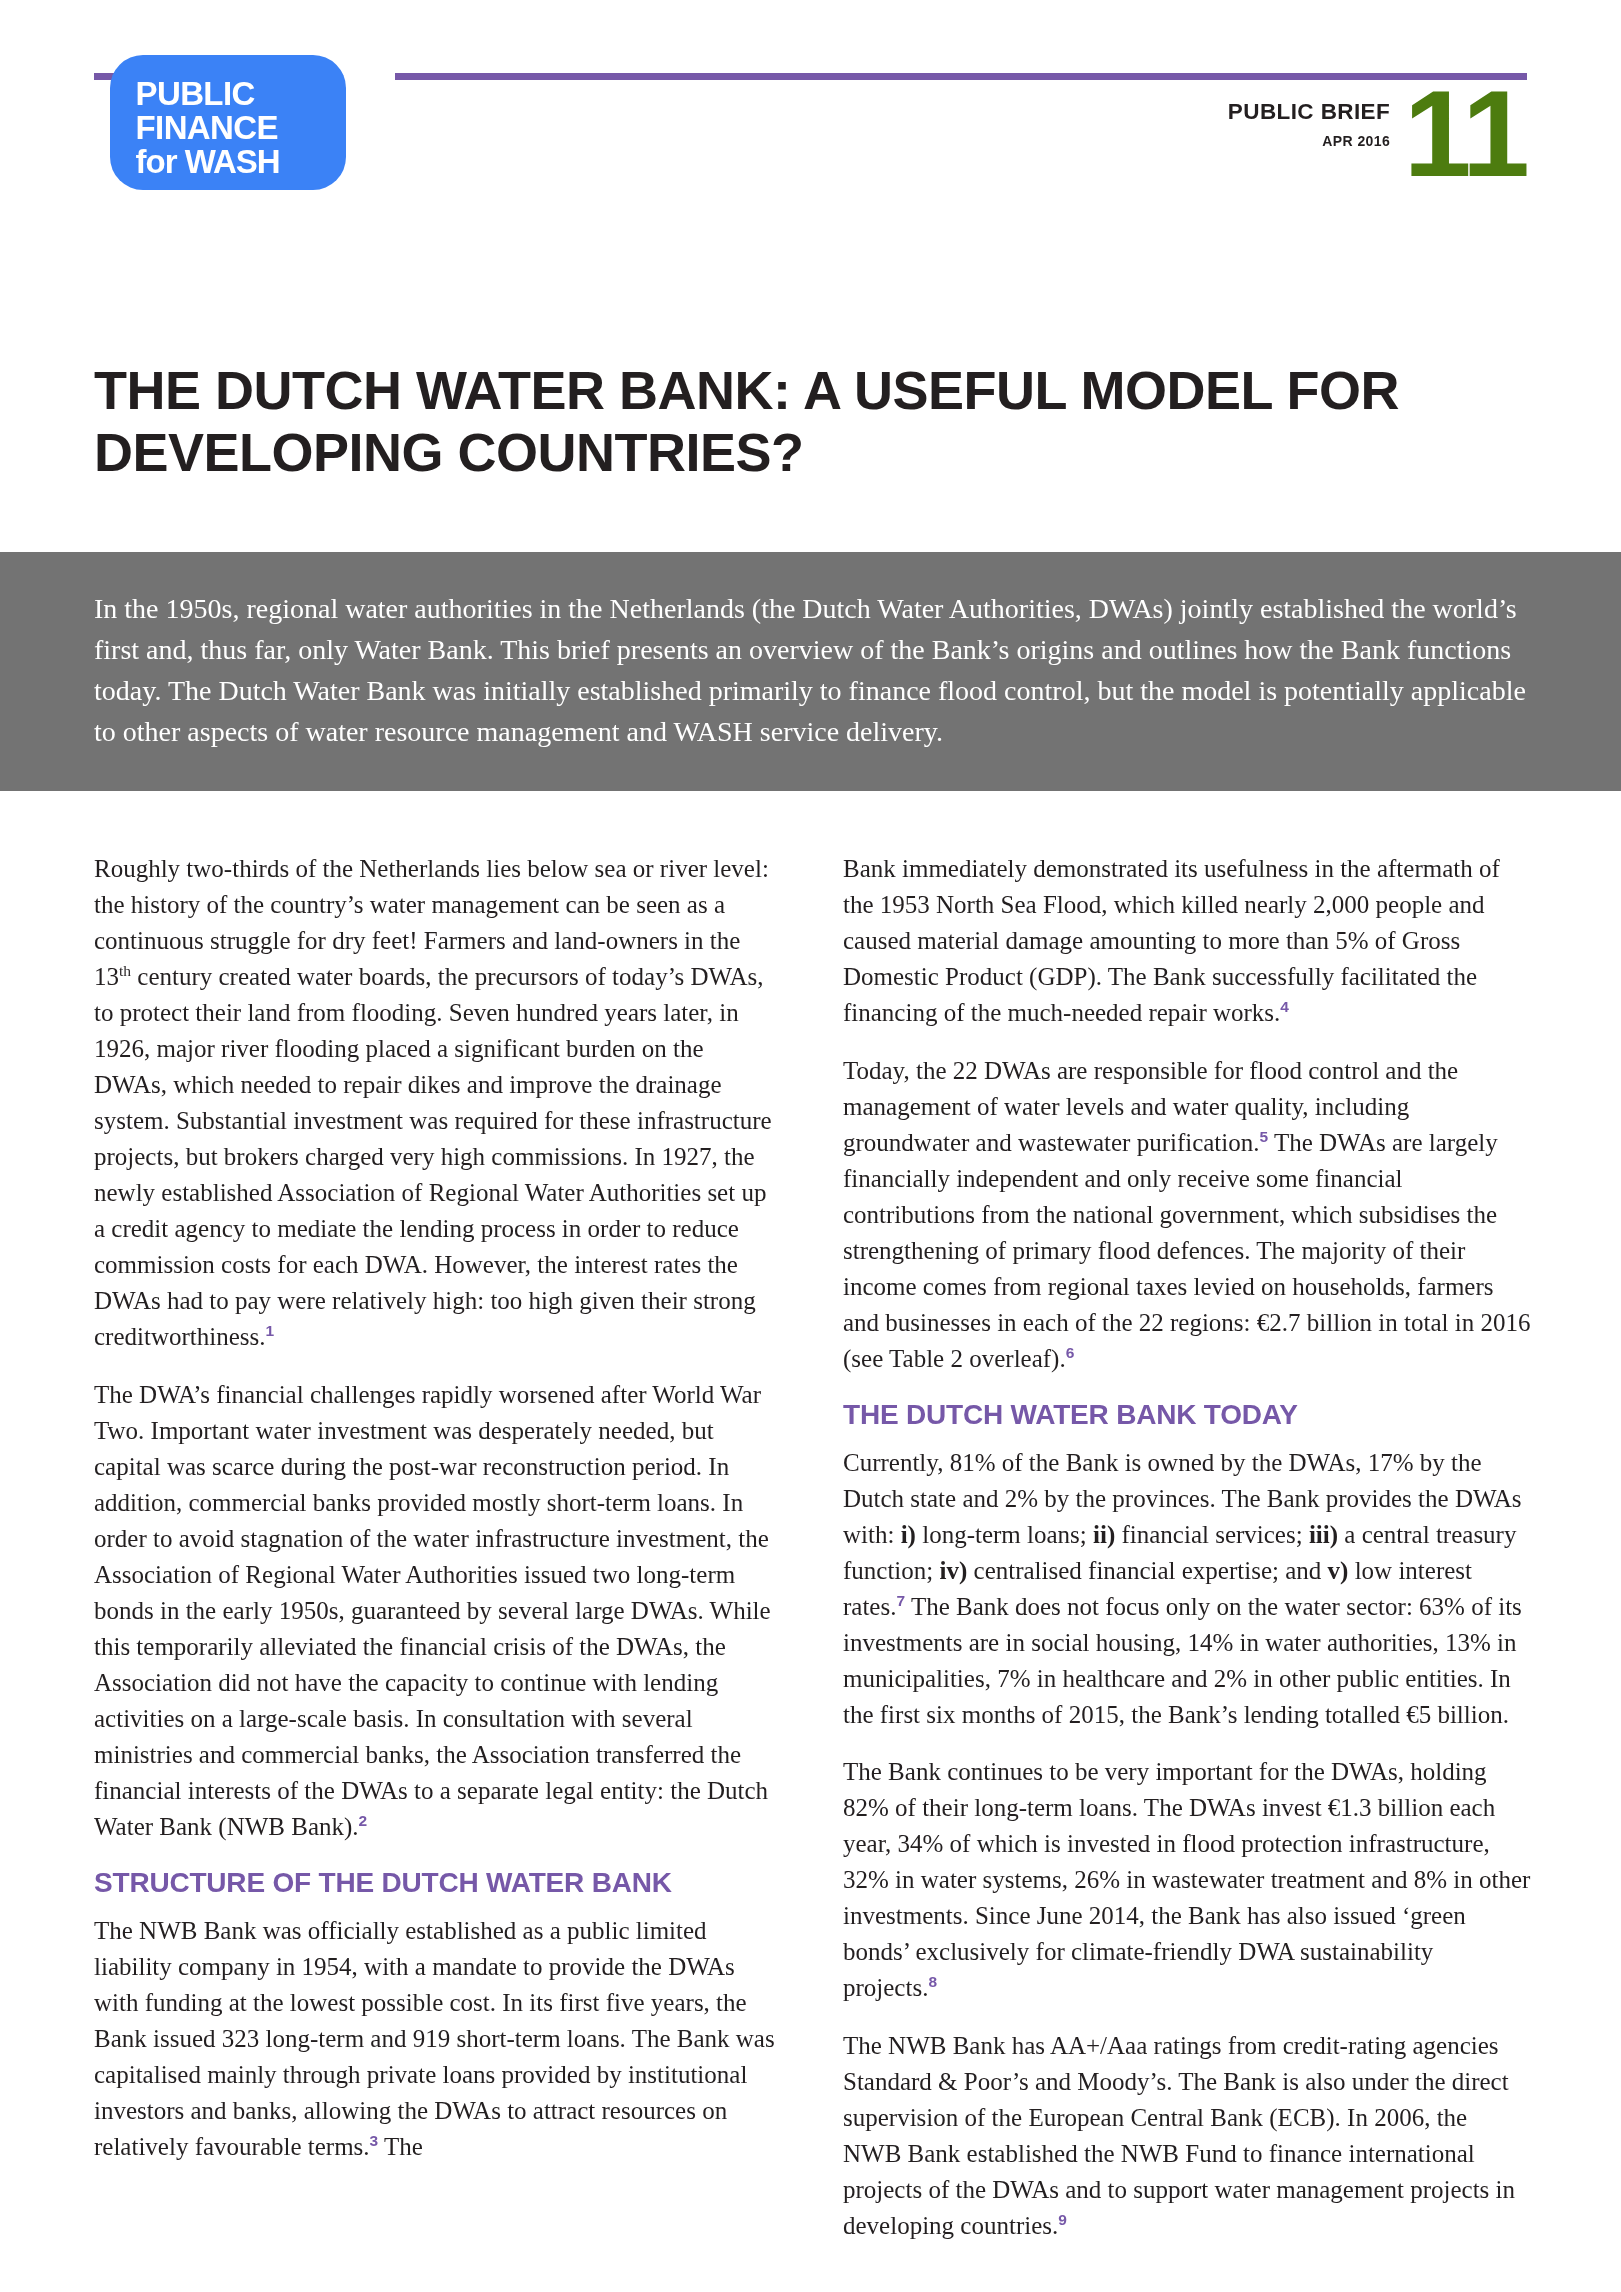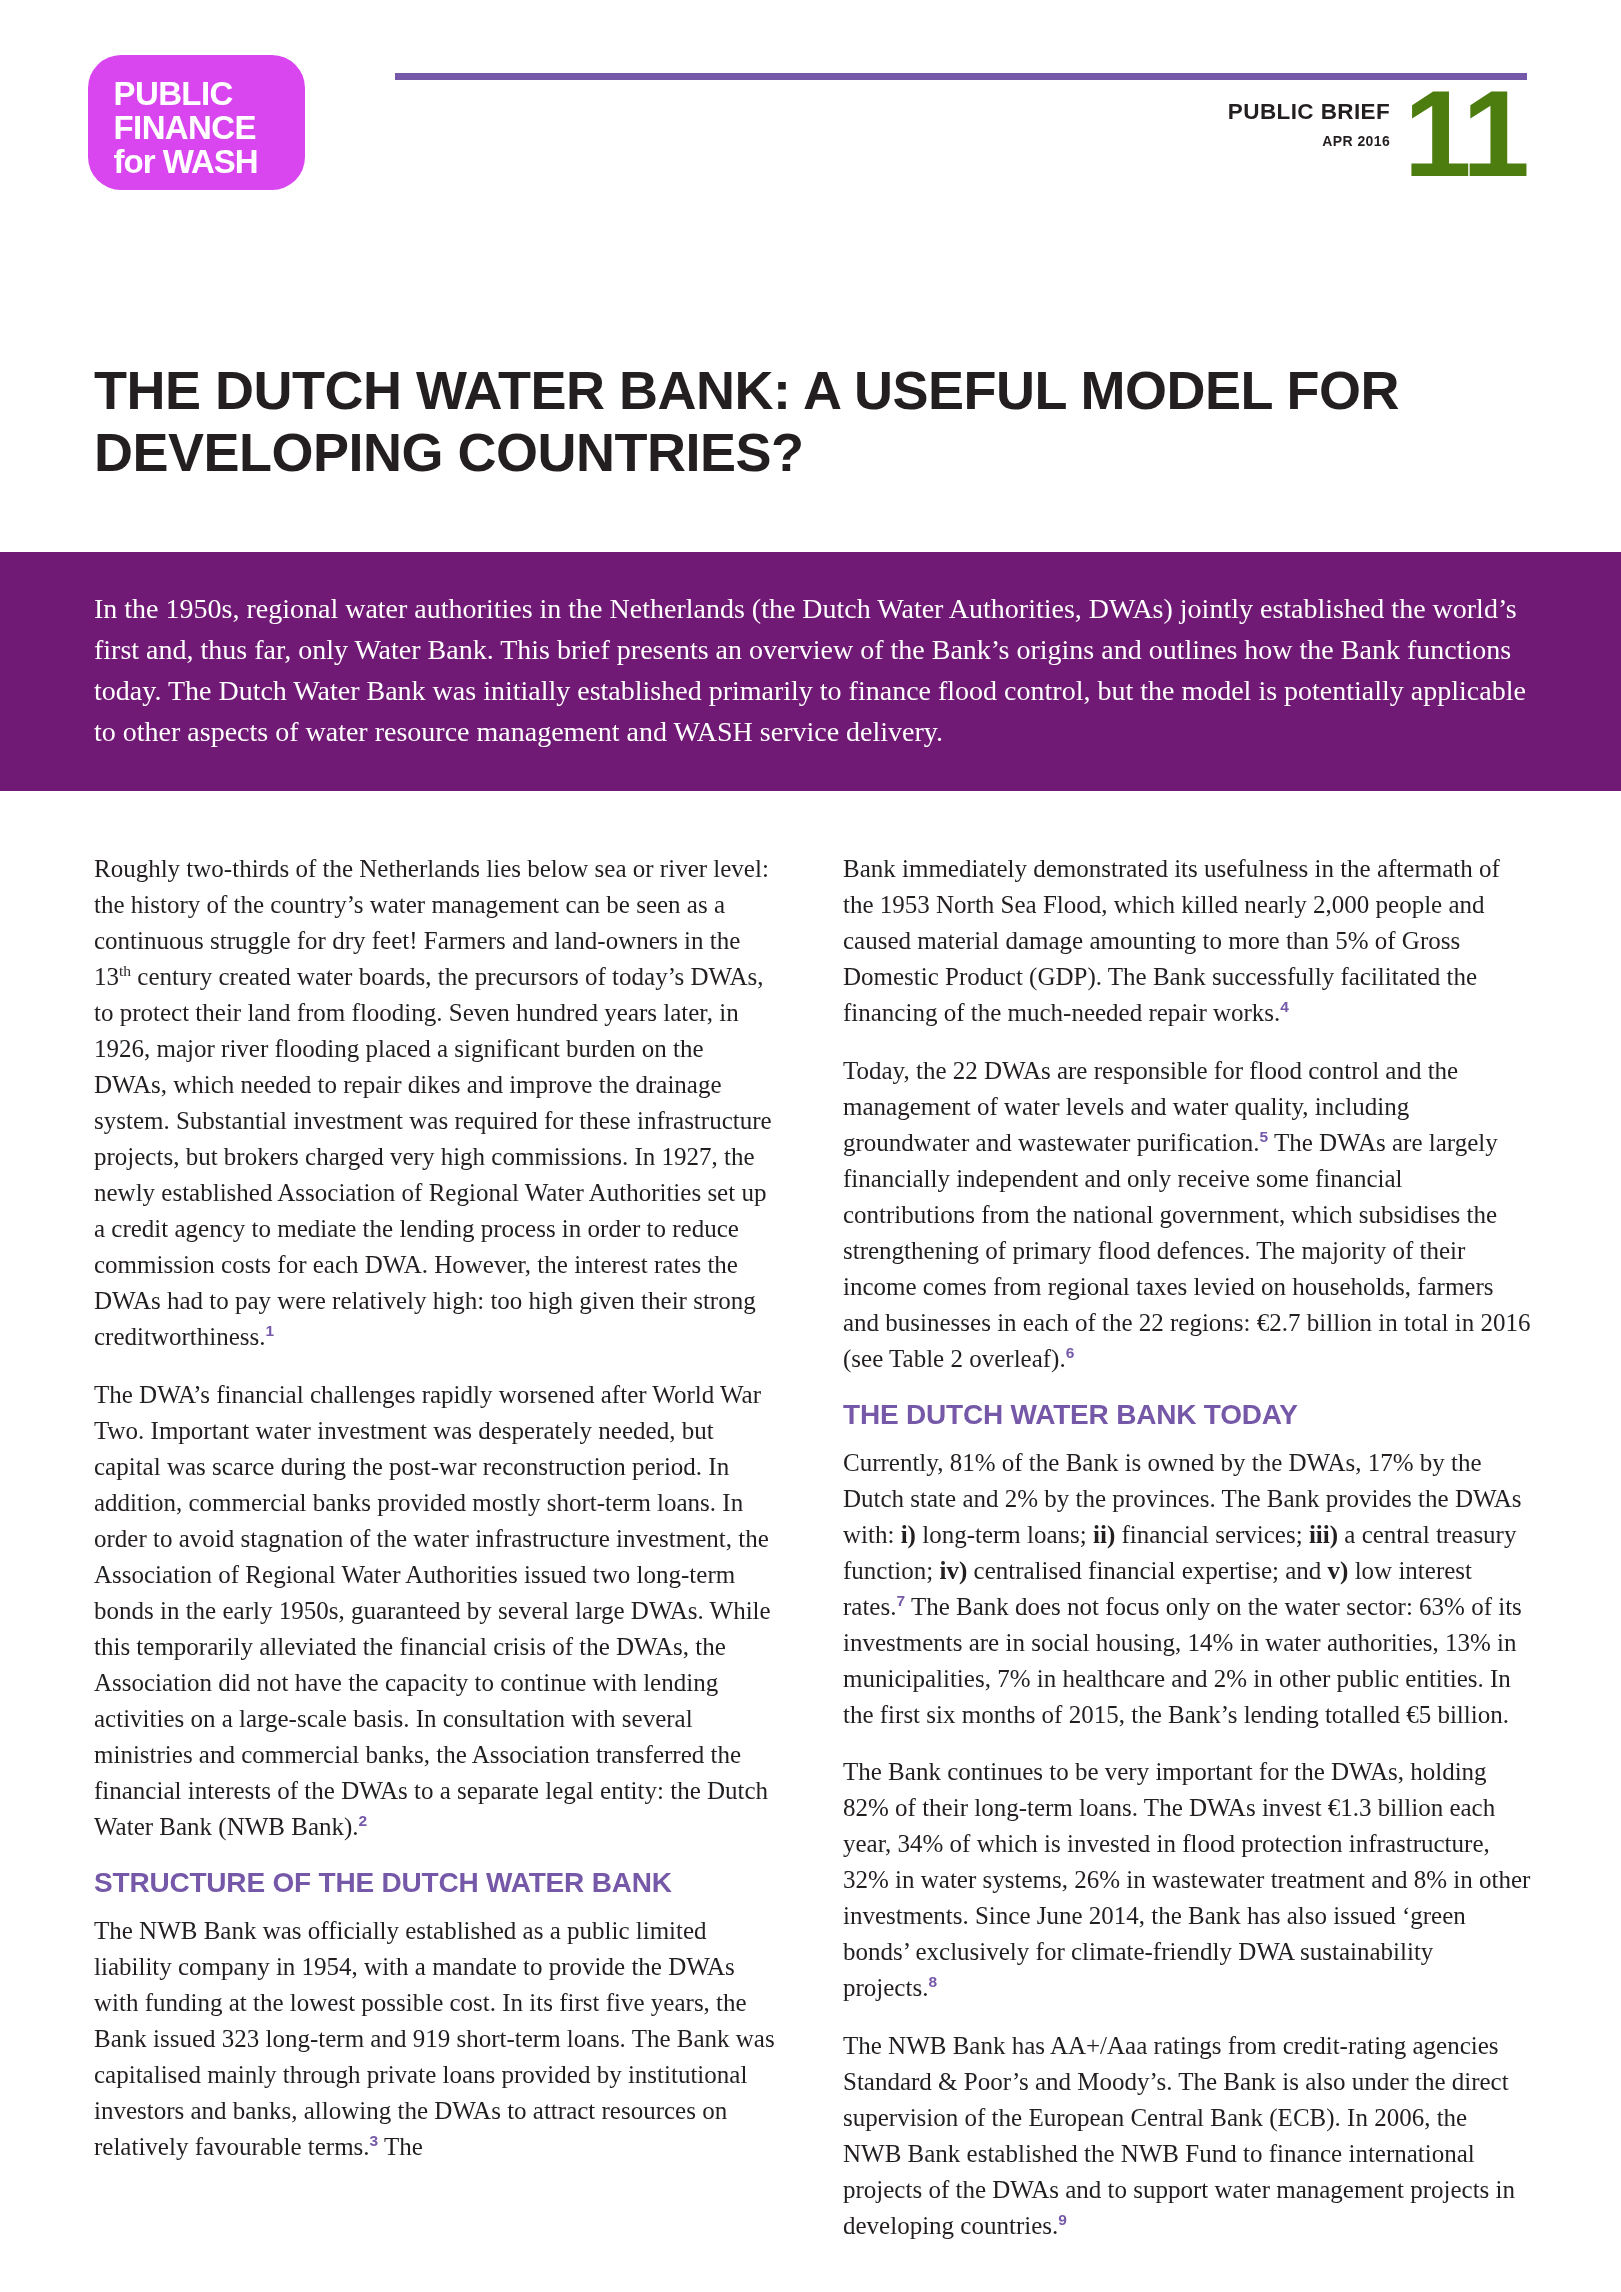--- a/index.html
+++ b/index.html
@@ -32,25 +32,25 @@
   .top-rule-stub {
     position: absolute;
     left: 94px;
     top: 73px;
     width: 163px;
     height: 6.9px;
     background: #7658a8;
   }
   .logo {
     position: absolute;
-    left: 88px;
+    left: 110px;
     top: 55px;
-    width: 217px;
+    width: 236px;
     height: 135px;
-    background: #d946ef;
+    background: #3b82f6;
     border-radius: 33px;
     box-sizing: border-box;
     padding: 21.6px 0 0 25.5px;
   }
   .logo-line {
     font-family: "Liberation Sans", sans-serif;
     font-weight: bold;
     color: #ffffff;
     font-size: 33px;
     line-height: 34px;
@@ -109,21 +109,21 @@
     letter-spacing: -0.5px;
     color: #231f20;
   }
 
   
   .abstract {
     position: absolute;
     left: 0;
     top: 552px;
     width: 1621px;
-    background: #701a75;
+    background: #737373;
     box-sizing: border-box;
     padding: 36px 94px 39px 94px;
   }
   .abstract p {
     margin: 0;
     color: #ffffff;
     font-size: 28px;
     line-height: 41px;
   }
 

